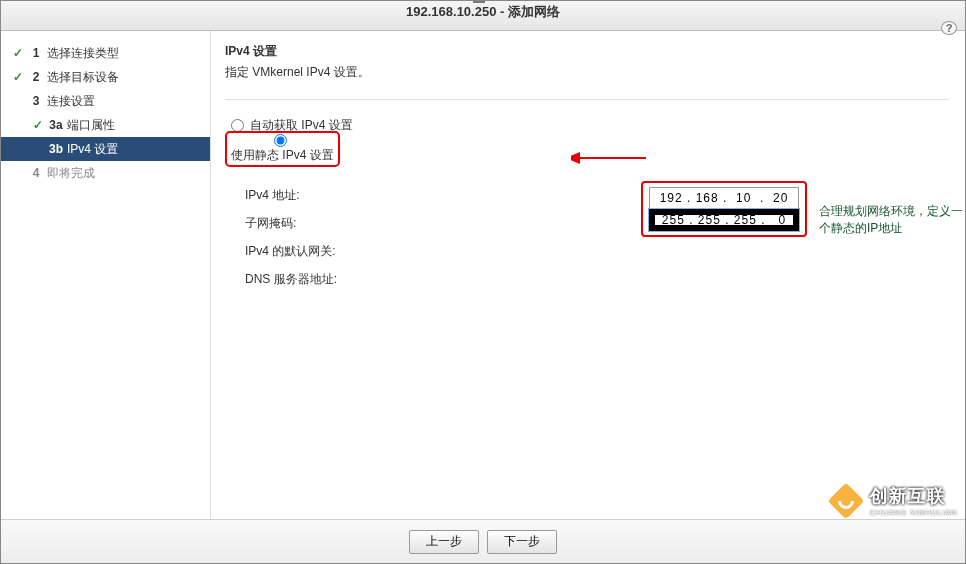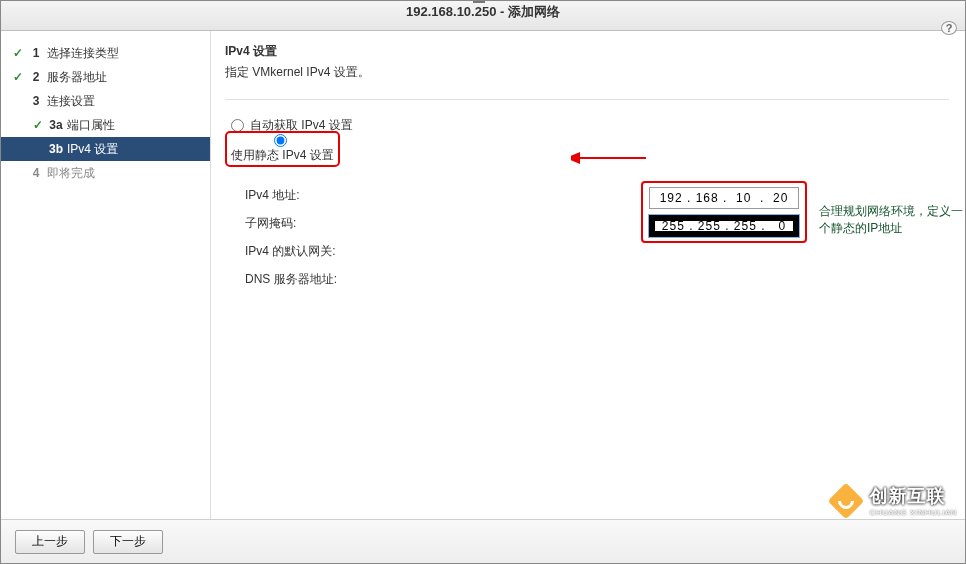--- a/index.html
+++ b/index.html
@@ -29,21 +29,21 @@
   .radio-row input { margin:0 6px 0 2px; }
   .highlight-red { border:2px solid #e60000; border-radius:5px; padding:1px 4px; display:inline-flex; align-items:center;flex-direction:column;}
   .fields { margin-top:10px; }
   .field-row { display:flex; align-items:center; height:28px; }
   .field-label { width:160px; padding-left:20px; color:#333;margin-top:23px; }
   .ip-box-wrap { border:2px solid #e60000; border-radius:4px; padding:4px 6px; display:inline-block; position:absolute; left:430px; top:150px; }
   .ip-input, .mask-input { width:150px; height:22px; border:1px solid #999; background:#fff; font-family:inherit; font-size:12px; text-align:center; letter-spacing:1px; padding:0; }
   .mask-input { border:6px solid #000000; outline:1px solid #7fb4e8; }
   .arrow-svg { position:absolute; pointer-events:none; }
   .annotation { position:absolute; color:#14532d; font-size:12px; }
-  .footer { height:44px; border-top:1px solid #cfcfcf; background:linear-gradient(#f9f9f9,#ededed); display:flex; align-items:center; justify-content:flex-start; padding:0 14px; gap:8px; }
+  .footer { height:44px; border-top:1px solid #cfcfcf; background:linear-gradient(#f9f9f9,#ededed); display:flex; align-items:center; justify-content:center; padding:0 14px; gap:8px; }
   .btn { min-width:70px; height:24px; border:1px solid #9a9a9a; background:linear-gradient(#fdfdfd,#e4e4e4); border-radius:2px; font-size:12px; cursor:pointer; padding:0 12px;}
   .watermark { position:absolute; right:8px; bottom:46px; opacity:.85; display:flex; align-items:center; gap:10px; pointer-events:none;}
   .watermark .logo { width:26px; height:26px; background:#f7a51c; transform:rotate(45deg); border-radius:4px; position:relative;}
   .watermark .logo::after{content:""; position:absolute; inset:5px; border:3px solid #fff; border-top-color:transparent; border-left-color:transparent; border-radius:50%;}
   .watermark .txt { color:#fff; text-shadow:0 0 3px #000,0 0 3px #000; font-weight:bold; font-size:18px; letter-spacing:1px;}
   .watermark .sub { font-size:8px; color:#fff; text-shadow:0 0 2px #000; display:block; letter-spacing:0.5px;}
 </style>
 </head>
 <body>
 
@@ -59,21 +59,21 @@
 
     <div class="sidebar">
       <div class="step done">
         <span class="chk">✓</span>
         <span class="num">1</span>
         <span class="lbl">选择连接类型</span>
       </div>
       <div class="step done">
         <span class="chk">✓</span>
         <span class="num">2</span>
-        <span class="lbl">服务器地址</span>
+        <span class="lbl">选择目标设备</span>
       </div>
       <div class="step">
         <span class="chk"></span>
         <span class="num">3</span>
         <span class="lbl">连接设置</span>
       </div>
       <div class="step sub done">
         <span class="chk">✓</span>
         <span class="num">3a</span>
         <span class="lbl">端口属性</span>
@@ -125,21 +125,21 @@
         </div>
         <div class="field-row">
           <span class="field-label">IPv4 的默认网关:</span>
         </div>
         <div class="field-row">
           <span class="field-label">DNS 服务器地址:</span>
         </div>
       </div>
 
       <div class="ip-box-wrap">
-        <input class="ip-input" style="margin-bottom: 6px; display: block;" value="192 . 168 .  10  .  20">
+        <input class="ip-input" style="display: block;" value="192 . 168 .  10  .  20">
         <input class="mask-input" style="display: block;" value="255 . 255 . 255 .   0">
       </div>
 
       <div class="annotation" style="left:608px; top:172px;">合理规划网络环境，定义一个静态的IP地址</div>
 
     </div>
   </div>
 
   <div class="footer">
     <button class="btn">上一步</button>

